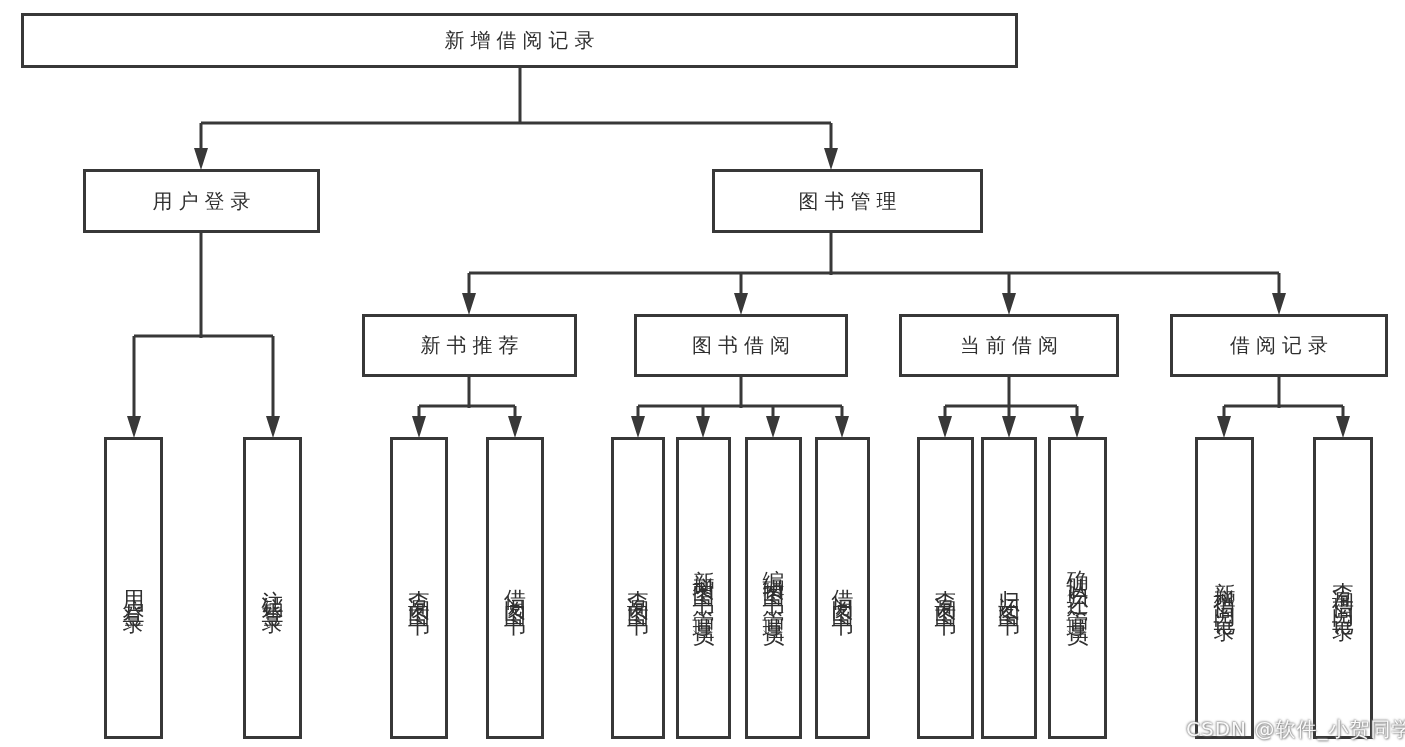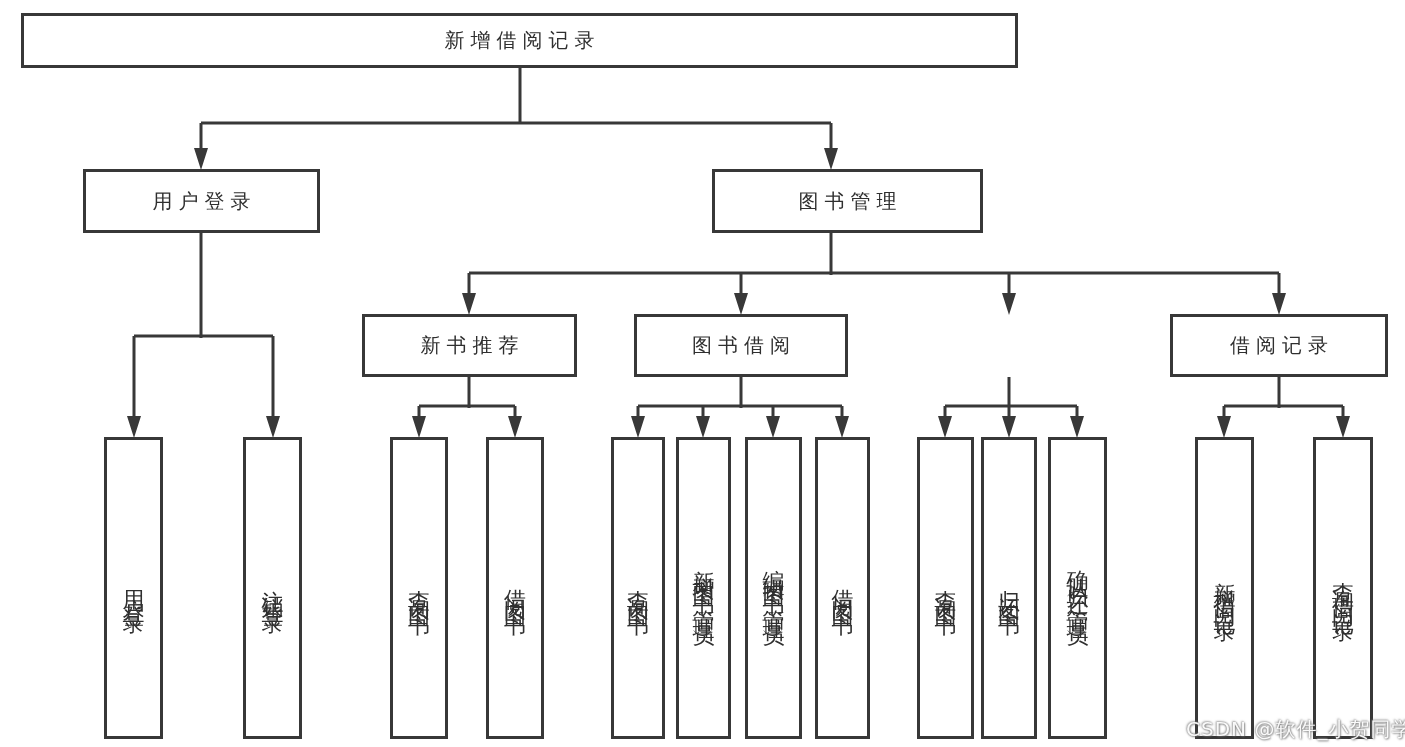--- a/index.html
+++ b/index.html
@@ -81,20 +81,23 @@
   <div class="box h" style="left:712px;top:169px;width:271px;height:64px">
     <span class="lbl">图书管理</span>
   </div>
 
   <div class="box h" style="left:362px;top:314px;width:215px;height:63px">
     <span class="lbl">新书推荐</span>
   </div>
   <div class="box h" style="left:634px;top:314px;width:214px;height:63px">
     <span class="lbl">图书借阅</span>
   </div>
+  <div class="box h" style="left:899px;top:314px;width:220px;height:63px">
+    <span class="lbl">当前借阅</span>
+  </div>
   <div class="box h" style="left:1170px;top:314px;width:218px;height:63px">
     <span class="lbl">借阅记录</span>
   </div>
 
   <div class="box v" style="left:104px;top:437px;width:59px;height:302px">
     <span class="lbl">用户登录</span>
   </div>
   <div class="box v" style="left:243px;top:437px;width:59px;height:302px">
     <span class="lbl">注销登录</span>
   </div>

